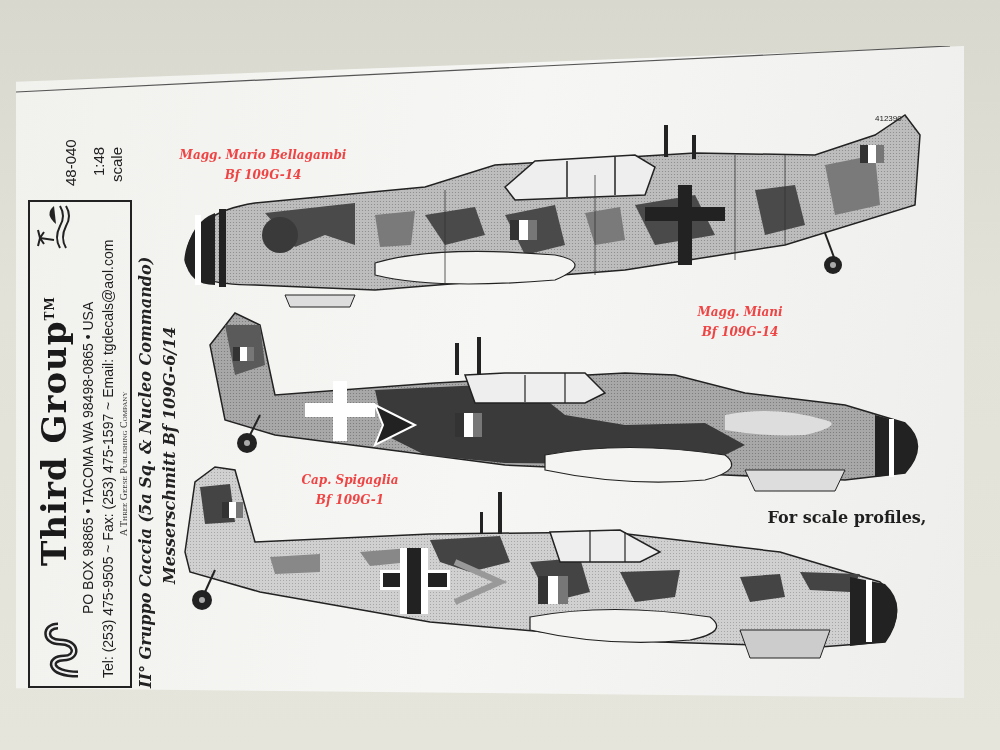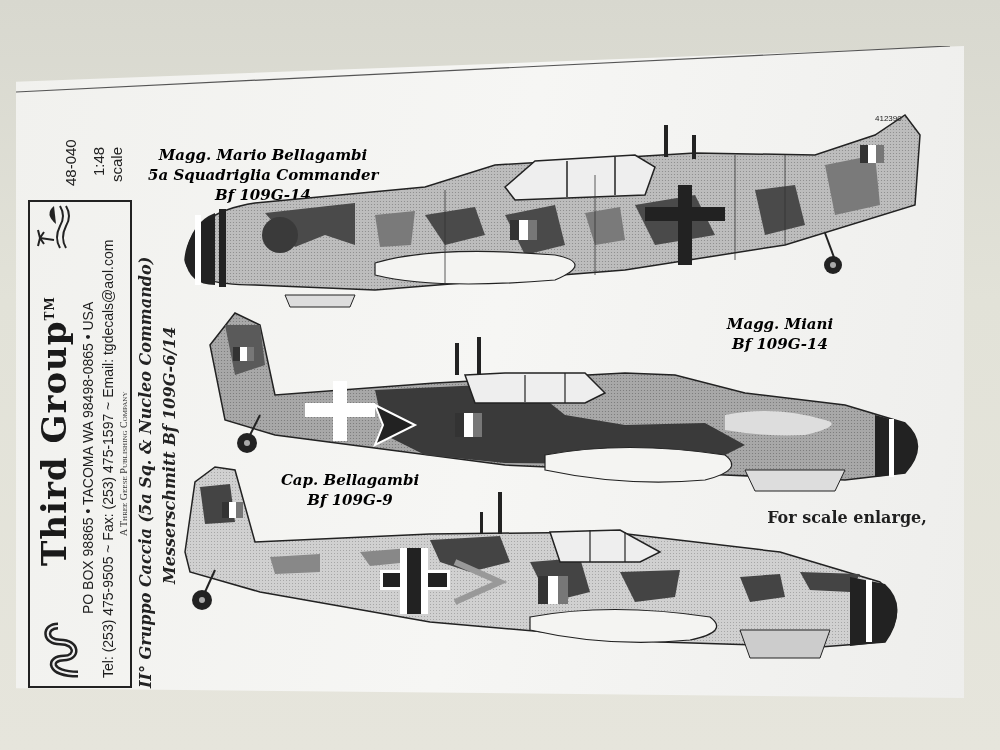--- a/index.html
+++ b/index.html
@@ -42,21 +42,21 @@
   .sku { position:absolute; left:502px; top:34px; font-family:"Liberation Sans", sans-serif; font-size:15px; color:#222; }
   .scale1 { position:absolute; left:512px; top:62px; font-family:"Liberation Sans", sans-serif; font-size:15px; color:#222; }
   .scale2 { position:absolute; left:506px; top:80px; font-family:"Liberation Sans", sans-serif; font-size:15px; color:#222; }
   .group-title {
     position:absolute; left:0; top:108px; font-style:italic; font-weight:bold; font-size:16px; color:#222; white-space:nowrap;
   }
   .group-sub {
     position:absolute; left:104px; top:132px; font-style:italic; font-weight:bold; font-size:16px; color:#222; white-space:nowrap;
   }
   .caption {
-    position:absolute; text-align:center; font-style:italic; font-weight:bold; font-size:15px; color:#000000; line-height:20px; white-space:nowrap;
+    position:absolute; text-align:center; font-style:italic; font-weight:bold; font-size:12px; color:#ef4444; line-height:20px; white-space:nowrap;
     font-family:"DejaVu Serif", serif;
   }
   .note {
     position:absolute; text-align:center; font-weight:bold; font-size:16px; color:#1f1f1f; line-height:24px; white-space:nowrap;
     font-family:"DejaVu Serif", serif;
   }
   .plane { position:absolute; }
 </style>
 </head>
 <body>
@@ -86,36 +86,35 @@
   </div>
   <div class="sku">48-040</div>
   <div class="scale1">1:48</div>
   <div class="scale2">scale</div>
   <div class="group-title">II° Gruppo Caccia (5a Sq. &amp; Nucleo Commando)</div>
   <div class="group-sub">Messerschmitt Bf 109G-6/14</div>
 </div>
 
 <div class="caption" style="left:148px; top:145px; width:230px;">
   <div>Magg. Mario Bellagambi</div>
-  <div>5a Squadriglia Commander</div>
   <div>Bf 109G-14</div>
 </div>
 
-<div class="caption" style="left:570px; top:314px; width:340px;margin-left:40px;">
+<div class="caption" style="left:570px; top:302px; width:340px;">
   <div>Magg. Miani</div>
   <div>Bf 109G-14</div>
 </div>
 
 <div class="caption" style="left:270px; top:470px; width:160px;">
-  <div>Cap. Bellagambi</div>
-  <div>Bf 109G-9</div>
+  <div>Cap. Spigaglia</div>
+  <div>Bf 109G-1</div>
 </div>
 
 <div class="note" style="left:752px; top:506px; width:190px;">
-  <div>For scale enlarge,</div>
+  <div>For scale profiles,</div>
 </div>
 
 <svg class="plane" style="left:175px; top:95px;" width="750" height="215" viewBox="0 0 750 215">
   <defs>
     <pattern id="dots1" width="3" height="3" patternUnits="userSpaceOnUse">
         <rect width="3" height="3" fill="#bdbdbd"></rect>
         <circle cx="1.5" cy="1.5" r="0.6" fill="#888"></circle>
       </pattern>
   </defs>
 

